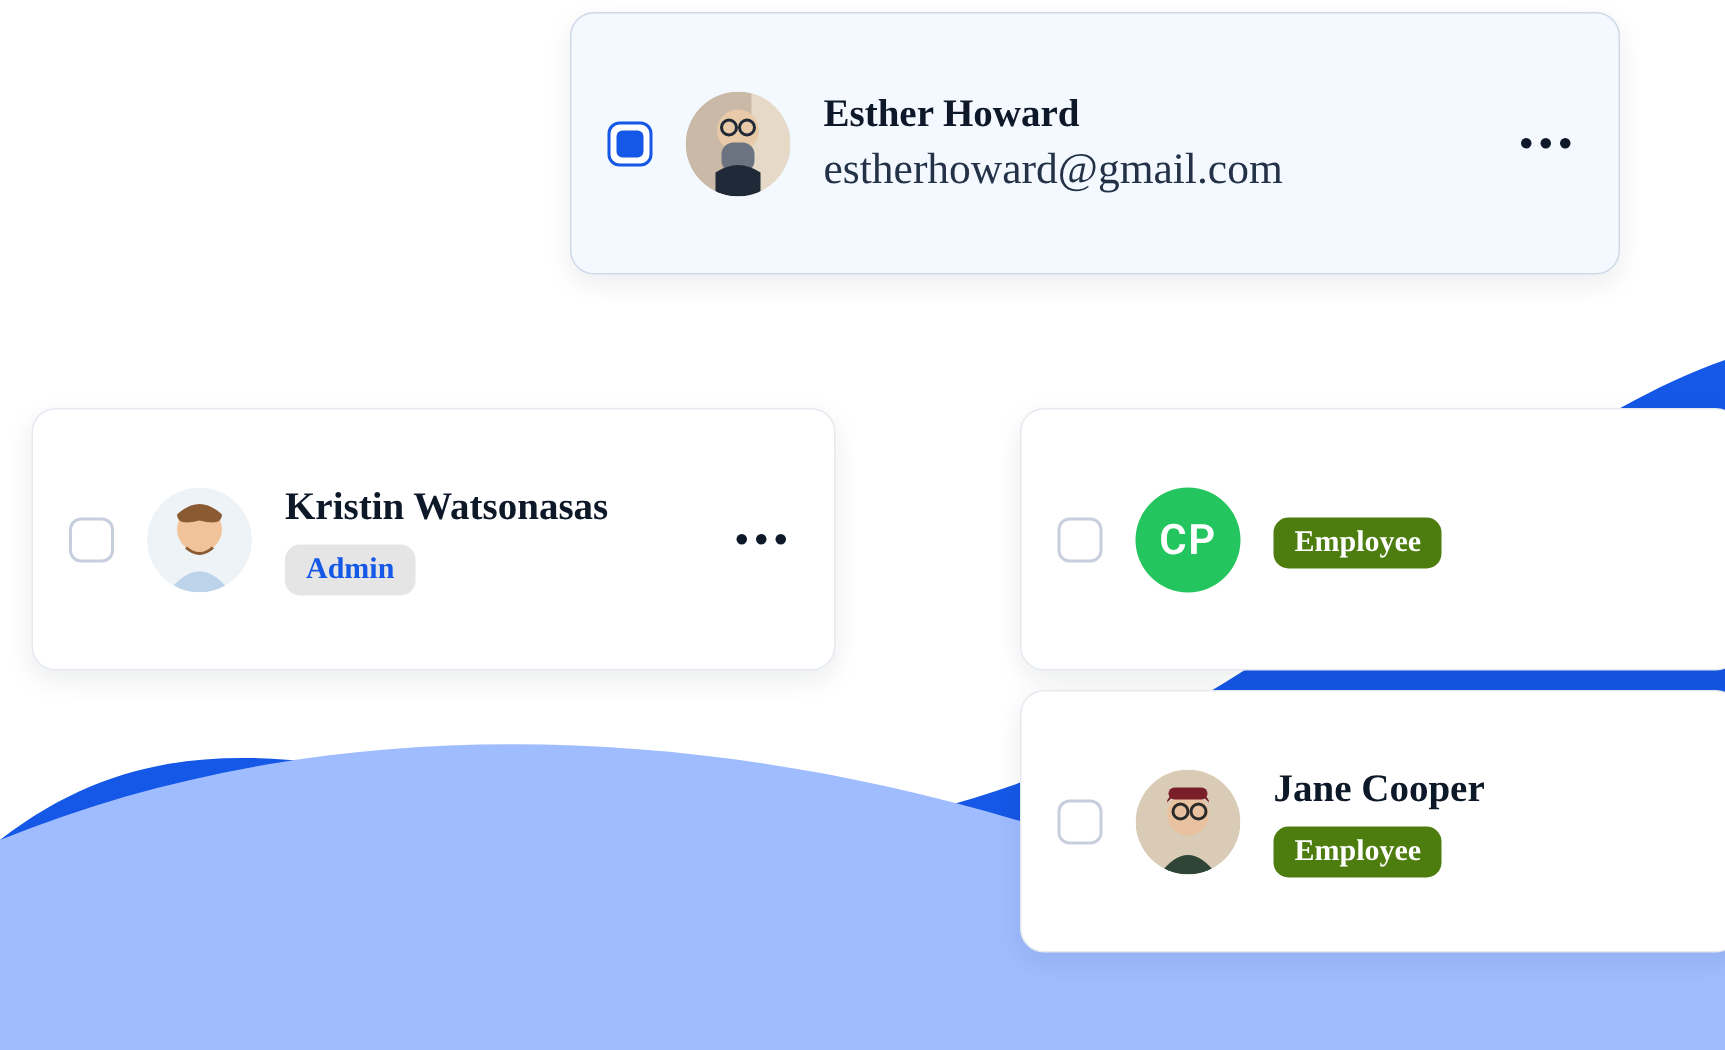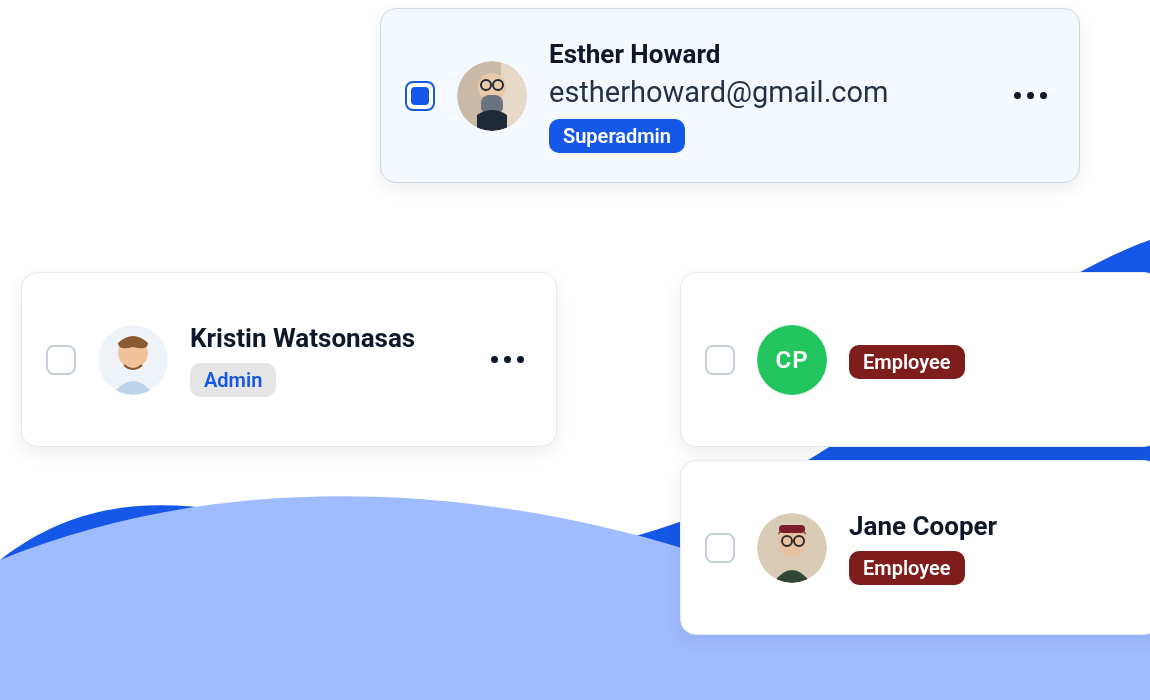--- a/index.html
+++ b/index.html
@@ -68,27 +68,27 @@
 
   
   .avatar {
     width: 70px; height: 70px;
     border-radius: 50%;
     flex: 0 0 auto;
     display: flex; align-items: center; justify-content: center;
     overflow: hidden;
     color: #ffffff;
     font-weight: 600;
-    font-size: 24px;
+    font-size: 28px;
     letter-spacing: 1px;
   }
   .avatar svg { width: 100%; height: 100%; display: block; }
 
   
-  .info { display: flex; flex-direction: column; gap: 6px; min-width: 0; }
+  .info { display: flex; flex-direction: column; gap: 6px; min-width: 0; font-family: Liberation Serif, serif; }
   .name {
     font-size: 26px;
     font-weight: 700;
     color: #0d1829;
     white-space: nowrap;
   }
   .email {
     font-size: 29px;
     color: #233247;
     white-space: nowrap;
@@ -99,21 +99,21 @@
     height: 34px;
     padding: 0 14px;
     border-radius: 10px;
     font-size: 20px;
     font-weight: 600;
     width: fit-content;
     margin-top: 4px;
   }
   .role.superadmin { background: #1557e6; color: #ffffff; }
   .role.admin      { background: #e5e5e5; color: #1557e6; }
-  .role.employee   { background: #7f1d1d; color: #ffffff; }
+  .role.employee   { background: #4d7c0f; color: #ffffff; }
 
   
   .kebab {
     margin-left: auto;
     display: flex; gap: 6px;
     align-items: center;
     padding: 8px;
   }
   .kebab .dot {
     width: 7px; height: 7px;
@@ -163,21 +163,20 @@
         <rect x="24" y="34" width="22" height="20" rx="8" fill="#6b7280"></rect>
         <circle cx="29" cy="24" r="5" fill="none" stroke="#1f2937" stroke-width="2"></circle>
         <circle cx="41" cy="24" r="5" fill="none" stroke="#1f2937" stroke-width="2"></circle>
         <path d="M20 54 Q35 44 50 54 L50 70 L20 70 Z" fill="#1f2937"></path>
       </g>
     </svg>
   </div>
   <div class="info">
     <div class="name">Esther Howard</div>
     <div class="email">estherhoward@gmail.com</div>
-    <div class="role superadmin">Superadmin</div>
   </div>
   <div class="kebab">
     <div class="dot"></div>
       <div class="dot"></div>
       <div class="dot"></div>
   </div>
 </div>
 
 <div id="card-kristin" class="card">
   <div class="checkbox">

